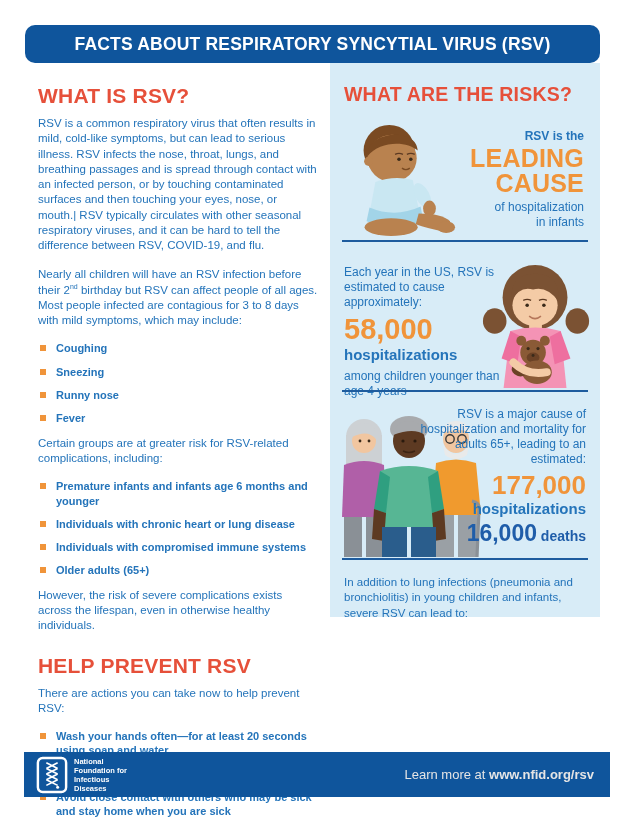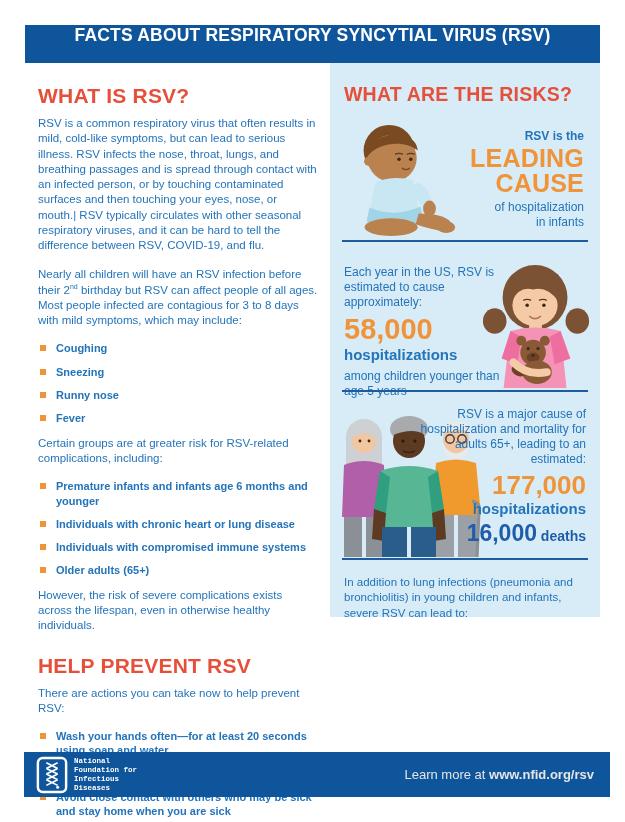--- a/index.html
+++ b/index.html
@@ -3,21 +3,21 @@
 <meta charset="utf-8">
 <style>
   html,body { margin:0; padding:0; }
   body {
     width:625px; height:822px; position:relative; background:#ffffff;
     font-family:"Liberation Sans", sans-serif;
     -webkit-font-smoothing:antialiased;
   }
   .header-bar {
     position:absolute; left:25px; top:25px; width:575px; height:38px;
-    background:#0f559c; display:flex; justify-content:center;
+    background:#0f559c; display:flex; align-items:center; justify-content:center;border-radius:10px;
   }
   .header-bar h1 {
     margin:0; color:#ffffff; font-size:17.5px; font-weight:bold; letter-spacing:0.2px;
   }
   
   .left-col {
     position:absolute; left:38px; top:84px; width:280px; color:#2474ba;
   }
   .section-heading {
     margin:0 0 8px 0; color:#e6503a; font-size:21px; font-weight:bold; letter-spacing:0.2px;
@@ -68,21 +68,21 @@
   .severe-block .para { font-size:11.5px; margin-bottom:20px; }
   .severe-block ul.blist li { margin-bottom:10px; }
   
   .footer-bar {
     position:absolute; left:24px; top:752px; width:586px; height:45px;
     background:#0f559c; display:flex; align-items:center; justify-content:space-between;
     padding:0 16px 0 12px; box-sizing:border-box;
   }
   .logo-group { display:flex; align-items:center; gap:6px; }
   .logo-text { color:#ffffff; font-size:7.5px; font-weight:bold; line-height:1.2; }
-  .logo-text span { display:block;font-family:Liberation Mono, monospace; }
+  .logo-text span { display:block; }
   .learn-more { color:#e5e5e5; font-size:13px; }
   .learn-more .url { font-weight:bold; }
 </style>
 </head>
 <body>
 
 <div class="header-bar">
   <h1>FACTS ABOUT RESPIRATORY SYNCYTIAL VIRUS (RSV)</h1>
 </div>
 
@@ -180,21 +180,21 @@
     <div class="small-blue">of hospitalization</div>
     <div class="small-blue">in infants</div>
   </div>
 
   <div class="divider d1"></div>
 
   <div class="children-text">
     <div class="intro12">Each year in the US, RSV is estimated to cause approximately:</div>
     <div class="stat-orange">58,000</div>
     <div class="stat-label">hospitalizations</div>
-    <div class="tail12">among children younger than age 5 years</div>
+    <div class="tail12">among children younger than age 4 years</div>
   </div>
 
   <svg class="illu girl-pos" viewBox="0 0 120 130">
     <circle cx="58" cy="38" r="33" fill="#7b5233"></circle>
     <ellipse cx="17" cy="62" rx="12" ry="13" fill="#7b5233"></ellipse>
     <ellipse cx="101" cy="62" rx="12" ry="13" fill="#7b5233"></ellipse>
     <ellipse cx="58" cy="46" rx="23" ry="21" fill="#f4cba6"></ellipse>
     <path d="M34 42 Q32 14 58 14 Q84 14 82 42 Q70 26 56 30 Q42 26 34 42 Z" fill="#7b5233"></path>
     <circle cx="50" cy="46" r="1.8" fill="#3a2a1a"></circle>
     <circle cx="67" cy="46" r="1.8" fill="#3a2a1a"></circle>

